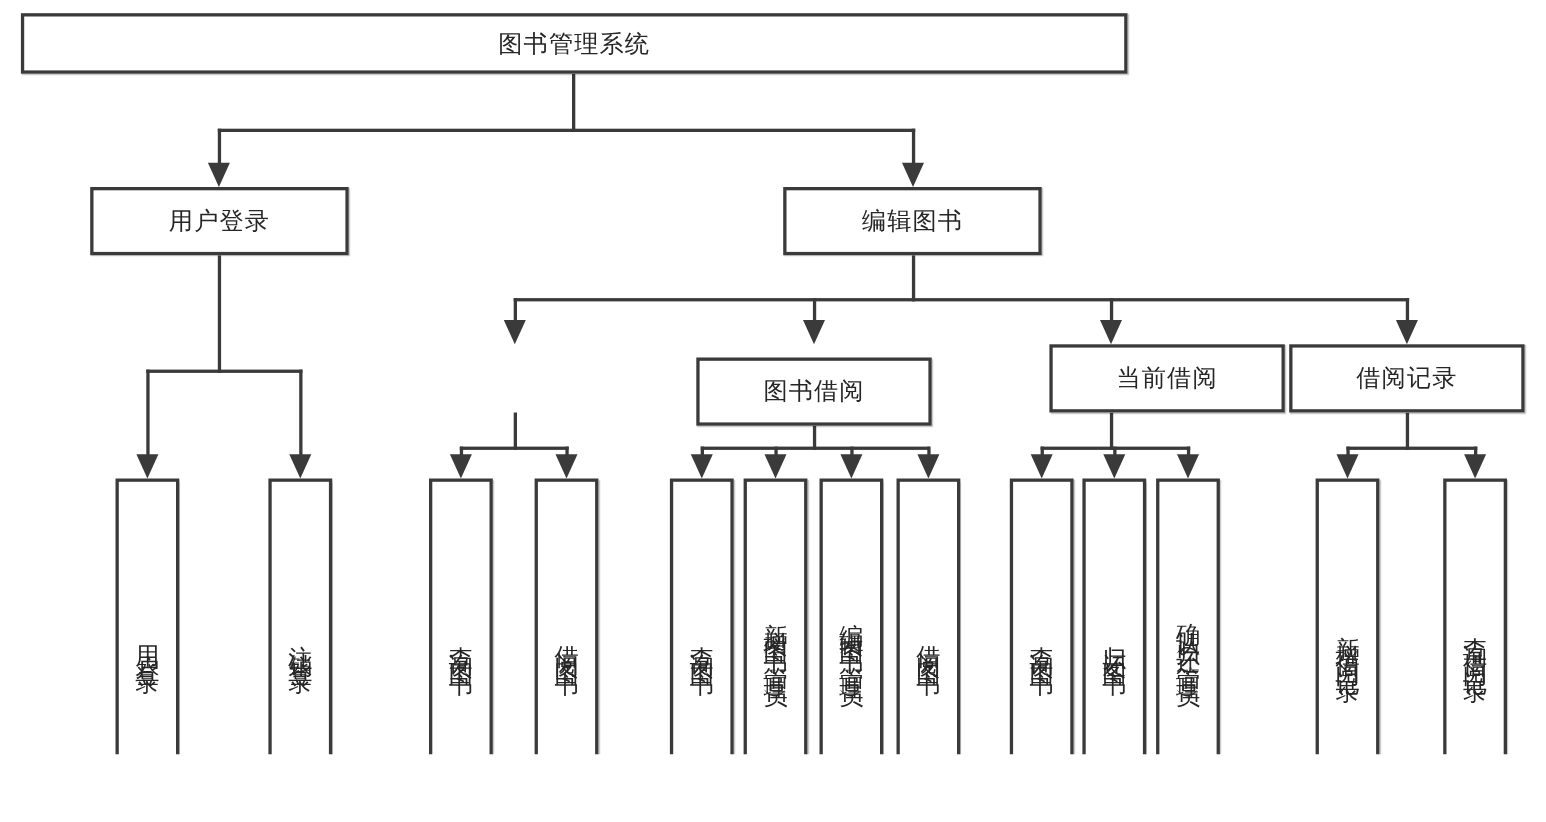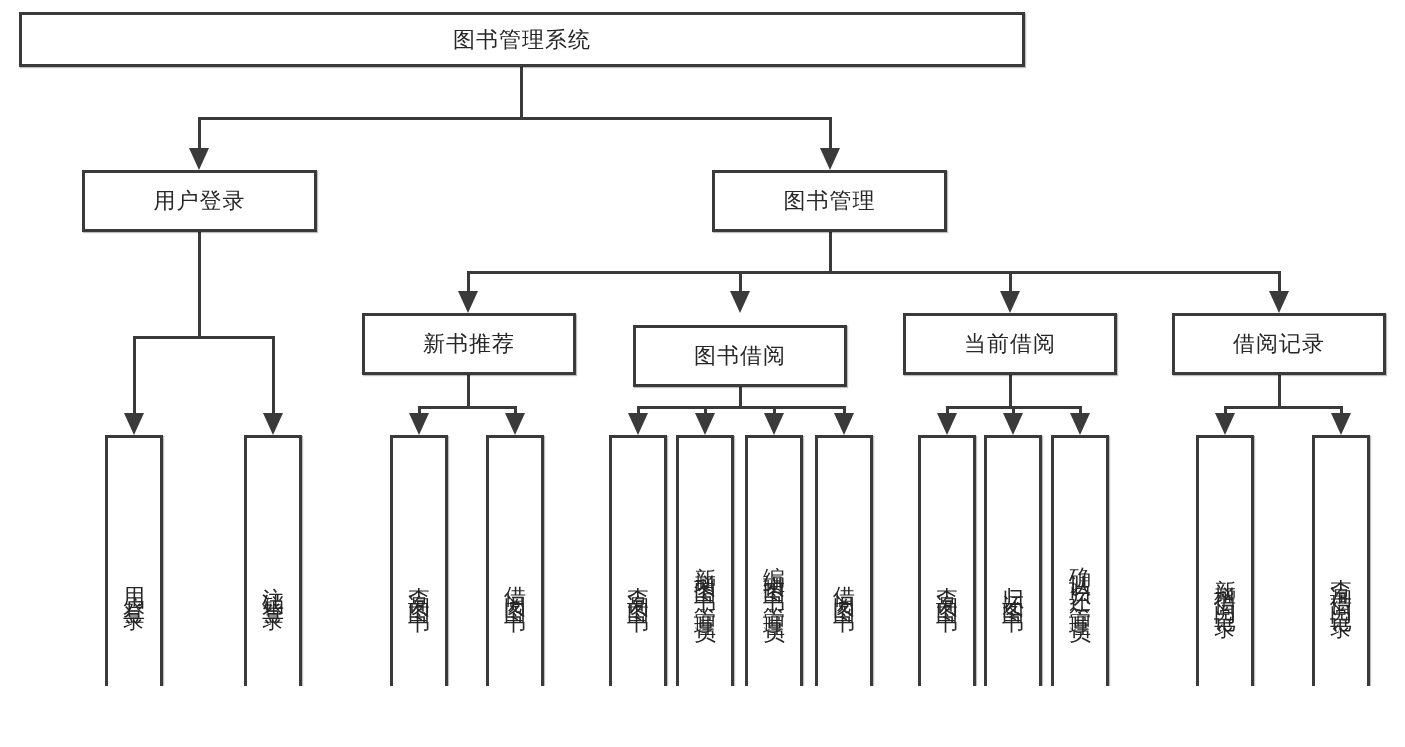--- a/index.html
+++ b/index.html
@@ -115,30 +115,27 @@
   <i class="arr" style="left:1331px;top:413px;"></i>
 
   <div class="node hnode" style="left:19px;top:12px;width:1006px;height:55px;">
     <span>图书管理系统</span>
   </div>
 
   <div class="node hnode" style="left:82px;top:170px;width:235px;height:62px;">
     <span>用户登录</span>
   </div>
   <div class="node hnode" style="left:712px;top:170px;width:235px;height:62px;">
-    <span>图书管理</span>
+    <span>编辑图书</span>
   </div>
 
-  <div class="node hnode" style="left:362px;top:313px;width:214px;height:62px;">
-    <span>新书推荐</span>
-  </div>
   <div class="node hnode" style="left:633px;top:325px;width:214px;height:62px;">
     <span>图书借阅</span>
   </div>
-  <div class="node hnode" style="left:903px;top:313px;width:214px;height:62px;">
+  <div class="node hnode" style="left:954px;top:313px;width:214px;height:62px;">
     <span>当前借阅</span>
   </div>
   <div class="node hnode" style="left:1172px;top:313px;width:214px;height:62px;">
     <span>借阅记录</span>
   </div>
 
   <div class="node vnode" style="left:105px;top:435px;width:58px;height:300px;">
     <span>用户登录</span>
   </div>
   <div class="node vnode" style="left:244px;top:435px;width:58px;height:300px;">

